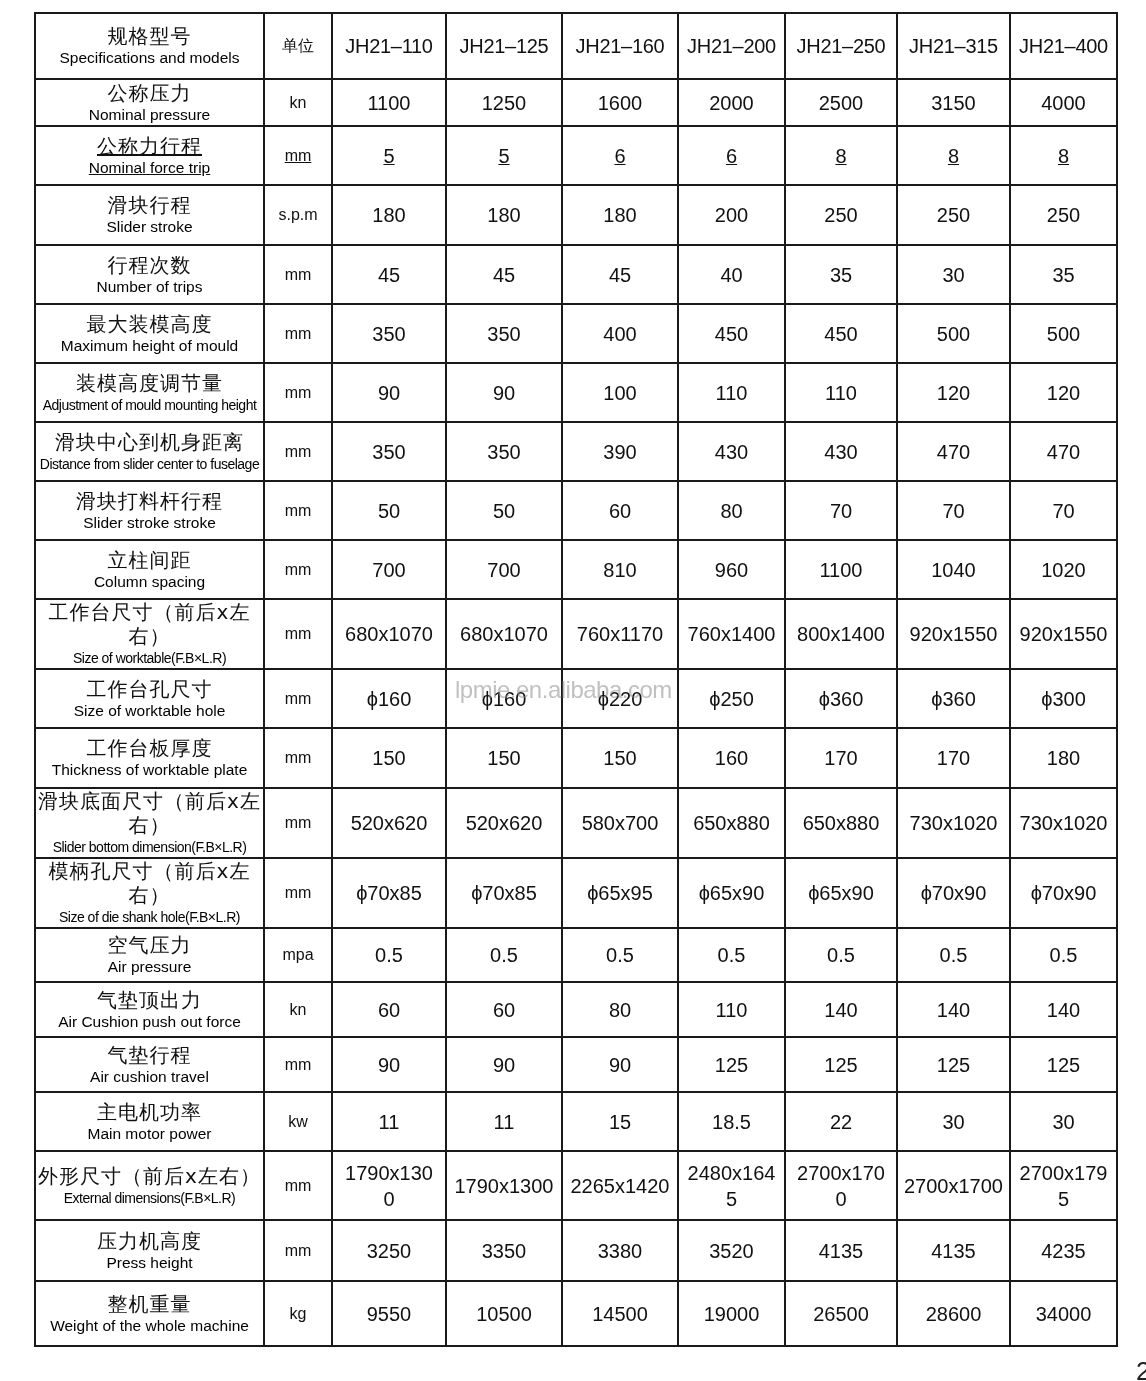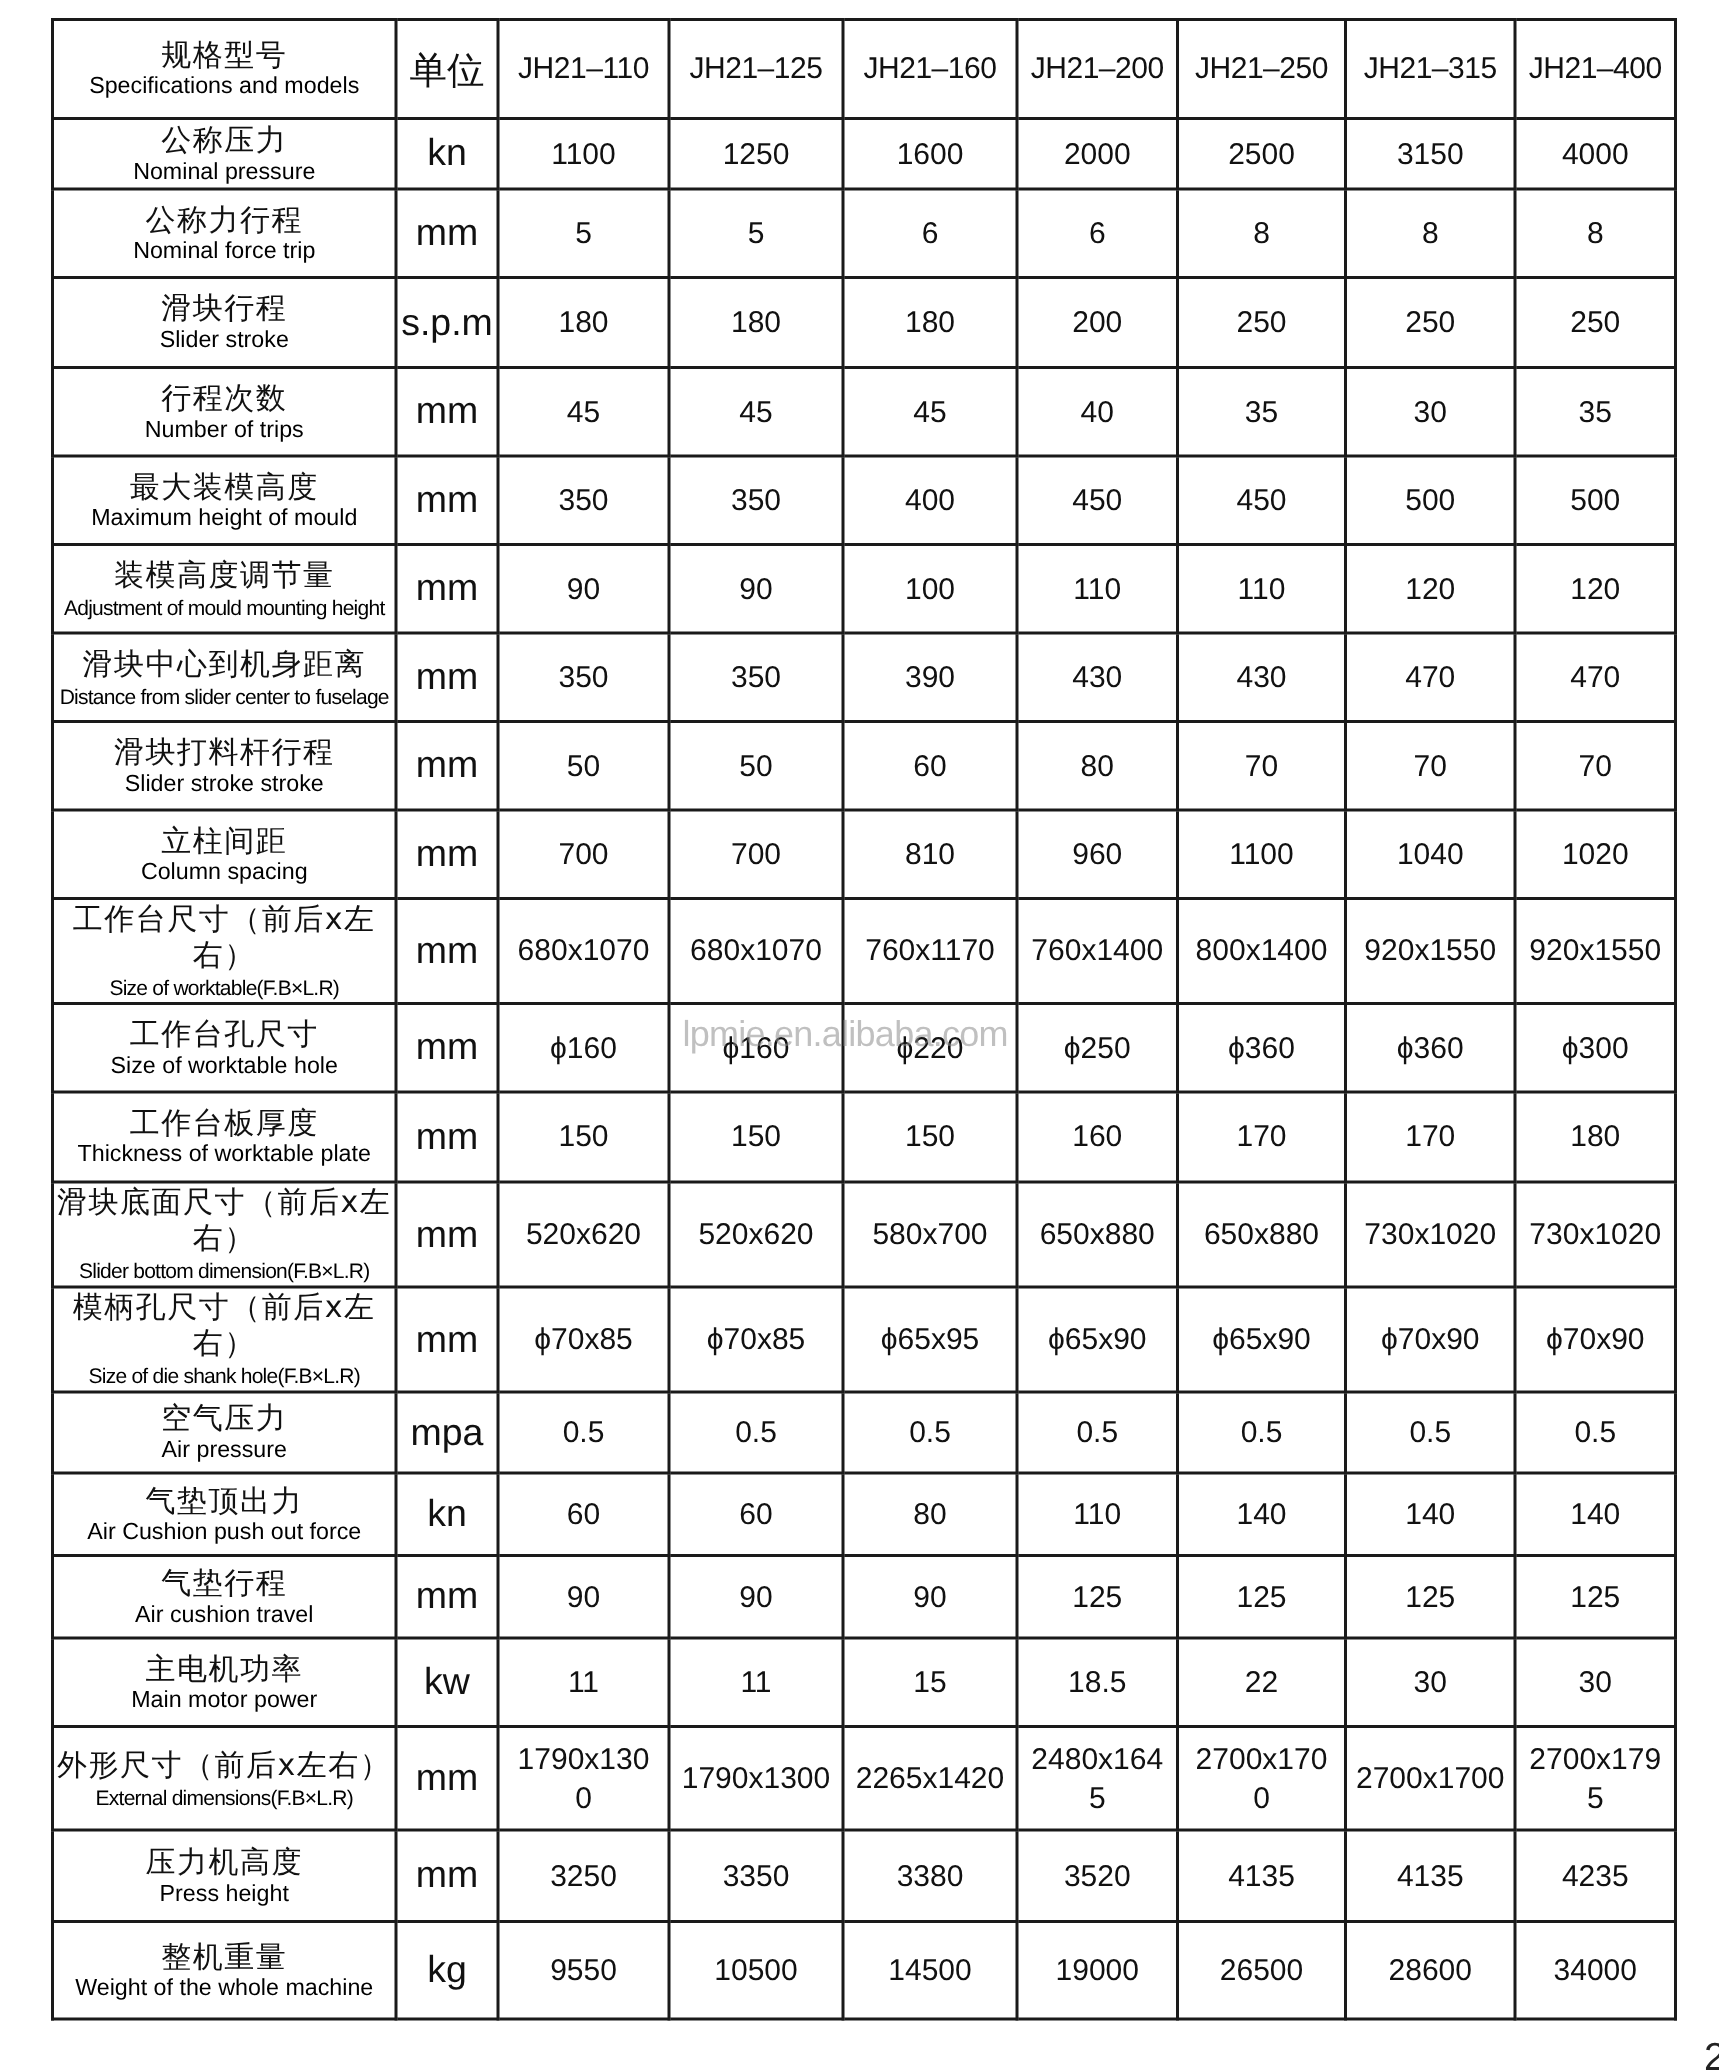--- a/index.html
+++ b/index.html
@@ -5,21 +5,21 @@
   html, body { margin: 0; padding: 0; background: #ffffff; }
   body { width: 1146px; height: 1381px; position: relative; overflow: hidden;
          font-family: "Liberation Sans", "DejaVu Sans", sans-serif; color: #111; }
   table.spec { position: absolute; left: 34px; top: 12px; border-collapse: collapse;
                table-layout: fixed; width: 1082px; }
   table.spec td { border: 2px solid #1a1a1a; text-align: center; vertical-align: middle;
                   padding: 0; overflow: hidden; }
   .cn { font-family: "DejaVu Sans", sans-serif; font-size: 20px; line-height: 24px; display: block; letter-spacing: 1px; }
   .en { font-size: 15.5px; line-height: 20px; display: block; color: #000000; }
   .en.narrow { font-size: 14px; letter-spacing: -0.5px; }
-  .unit { font-size: 25px; }
+  .unit { font-size: 16px; }
   .unit.cn-unit { font-family: "DejaVu Sans", sans-serif; }
   .val { font-size: 20px; line-height: 26px; white-space: pre-line; }
   .model { font-size: 20px; letter-spacing: -0.3px; white-space: nowrap; }
   .watermark { position: absolute; left: 455px; top: 676px; font-size: 24px; color: rgba(140,140,140,0.55);
                letter-spacing: -0.5px; pointer-events: none; }
   .page-num { position: absolute; left: 1136px; top: 1356px; font-size: 26px; color: #222; }
 </style>
 </head>
 <body>
 
@@ -57,21 +57,21 @@
         </td>
         <td><span class="unit">kn</span></td>
         <td><span class="val">1100</span></td>
         <td><span class="val">1250</span></td>
         <td><span class="val">1600</span></td>
         <td><span class="val">2000</span></td>
         <td><span class="val">2500</span></td>
         <td><span class="val">3150</span></td>
         <td><span class="val">4000</span></td>
       </tr>
-      <tr style="height: 59px;">
+      <tr style="height: 59px; text-decoration: underline;">
         <td>
           <span class="cn">公称力行程</span>
           <span class="en">Nominal force trip</span>
         </td>
         <td><span class="unit">mm</span></td>
         <td><span class="val">5</span></td>
         <td><span class="val">5</span></td>
         <td><span class="val">6</span></td>
         <td><span class="val">6</span></td>
         <td><span class="val">8</span></td>

